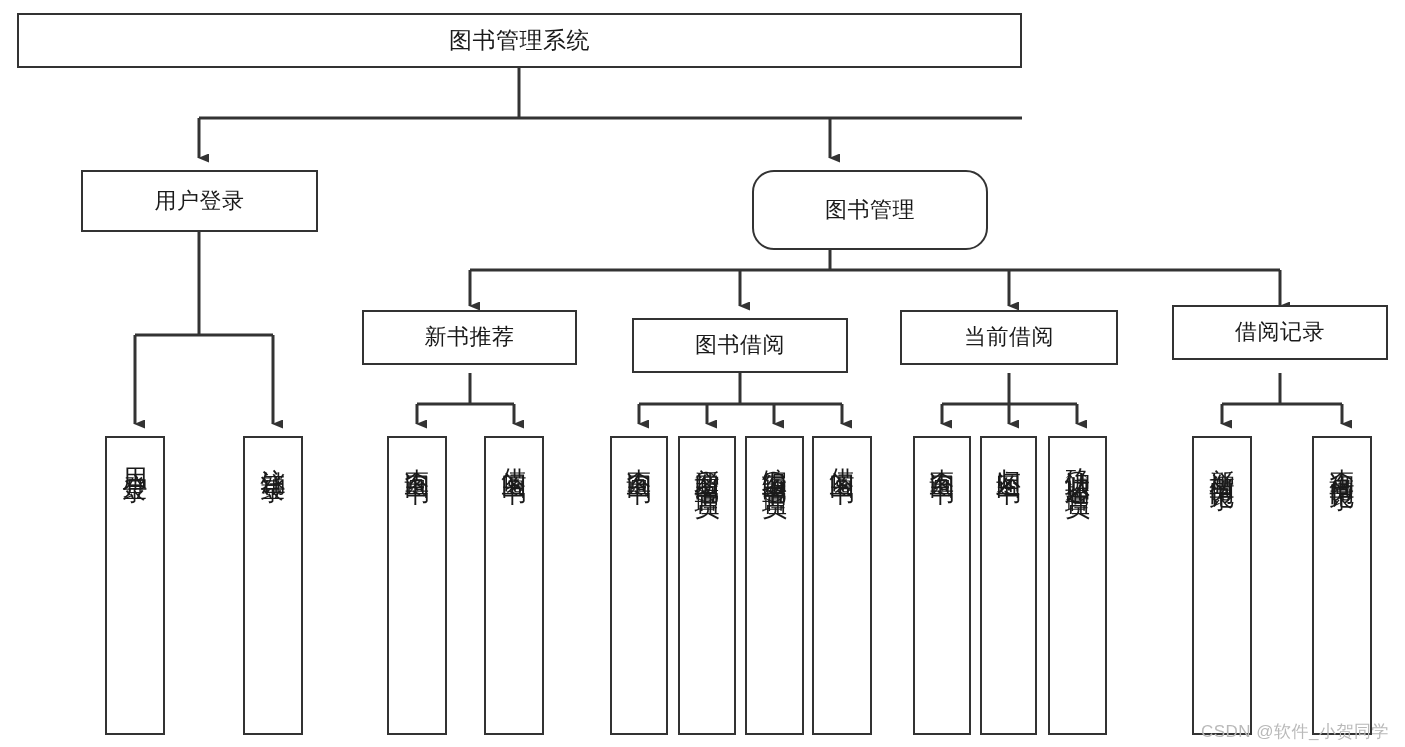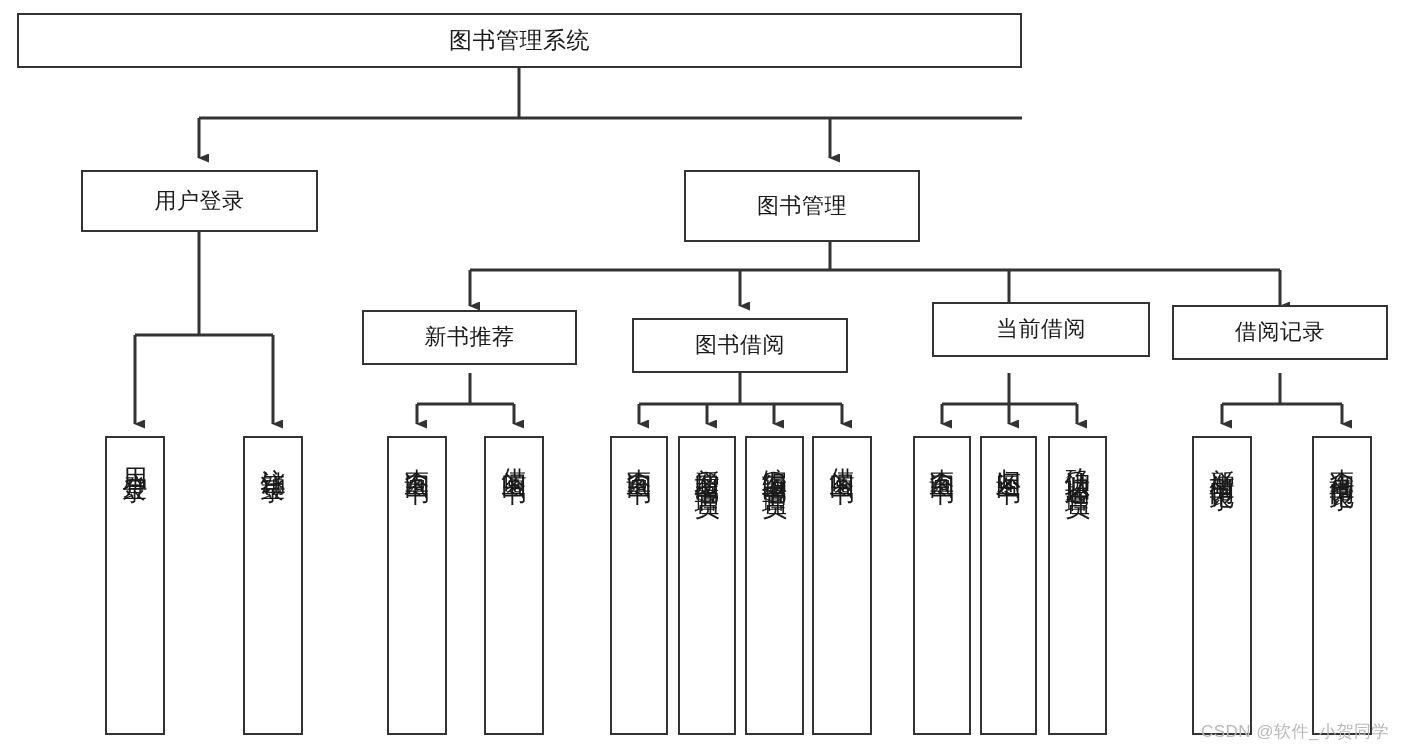--- a/index.html
+++ b/index.html
@@ -123,31 +123,31 @@
     </g>
   </svg>
 
   <div class="node horiz" id="root-node" style="left: 17px; top: 13px; width: 1005px; height: 55px;">
     <span class="lbl">图书管理系统</span>
   </div>
 
   <div class="node horiz" id="n-l2-0" style="left: 81px; top: 170px; width: 237px; height: 62px;">
     <span class="lbl">用户登录</span>
   </div>
-  <div class="node horiz" id="n-l2-1" style="left: 684px; top: 170px; width: 236px; height: 72px;">
+  <div class="node horiz" id="n-l2-1" style="left: 752px; top: 170px; width: 236px; height: 80px; border-radius: 22px;">
     <span class="lbl">图书管理</span>
   </div>
 
   <div class="node horiz" id="n-l3-0" style="left: 362px; top: 310px; width: 215px; height: 55px;">
     <span class="lbl">新书推荐</span>
   </div>
   <div class="node horiz" id="n-l3-1" style="left: 632px; top: 318px; width: 216px; height: 55px;">
     <span class="lbl">图书借阅</span>
   </div>
-  <div class="node horiz" id="n-l3-2" style="left: 900px; top: 302px; width: 218px; height: 55px; margin-left: 32px;">
+  <div class="node horiz" id="n-l3-2" style="left: 900px; top: 310px; width: 218px; height: 55px;">
     <span class="lbl">当前借阅</span>
   </div>
   <div class="node horiz" id="n-l3-3" style="left: 1172px; top: 305px; width: 216px; height: 55px;">
     <span class="lbl">借阅记录</span>
   </div>
 
   <div class="node vert" id="n-leaf-0" style="left: 105px; top: 436px; width: 60px; height: 299px;">
     <span class="lbl">用户登录</span>
   </div>
   <div class="node vert" id="n-leaf-1" style="left: 243px; top: 436px; width: 60px; height: 299px;">

